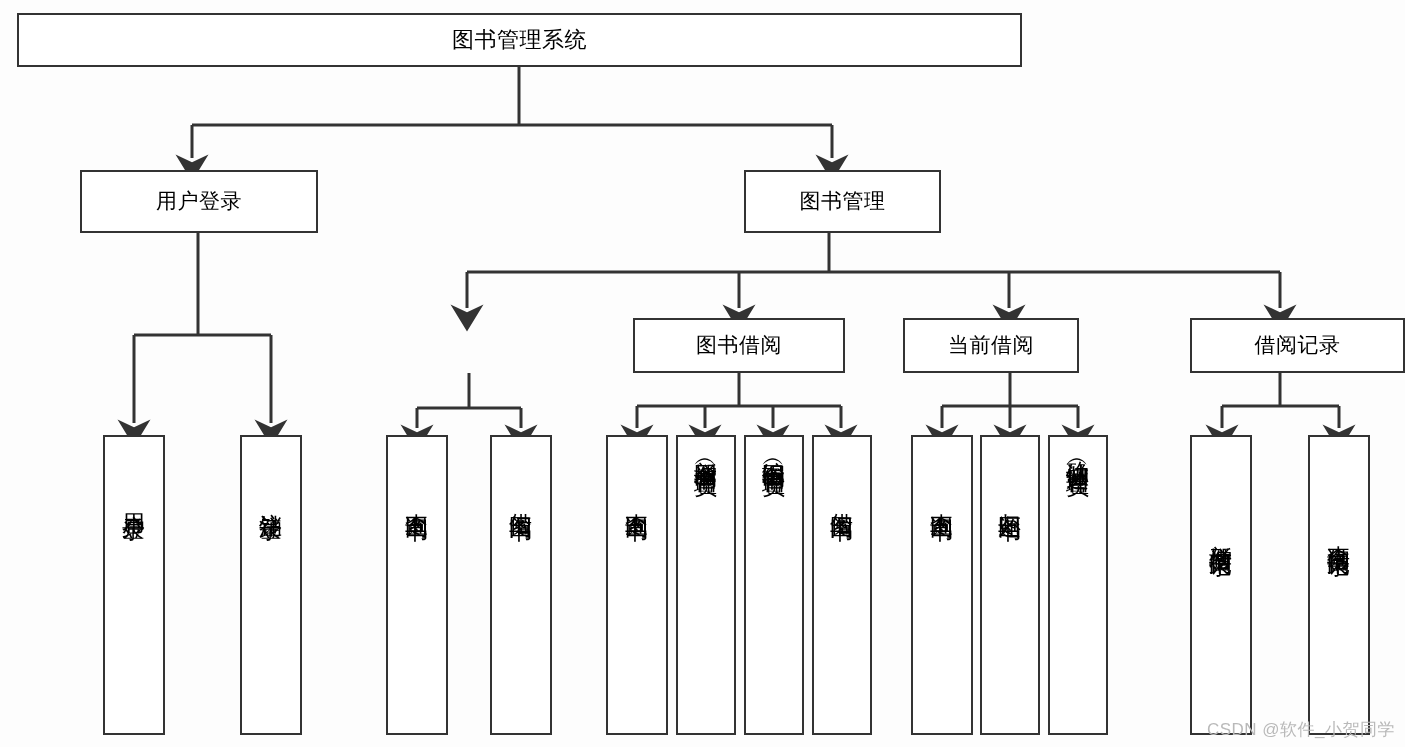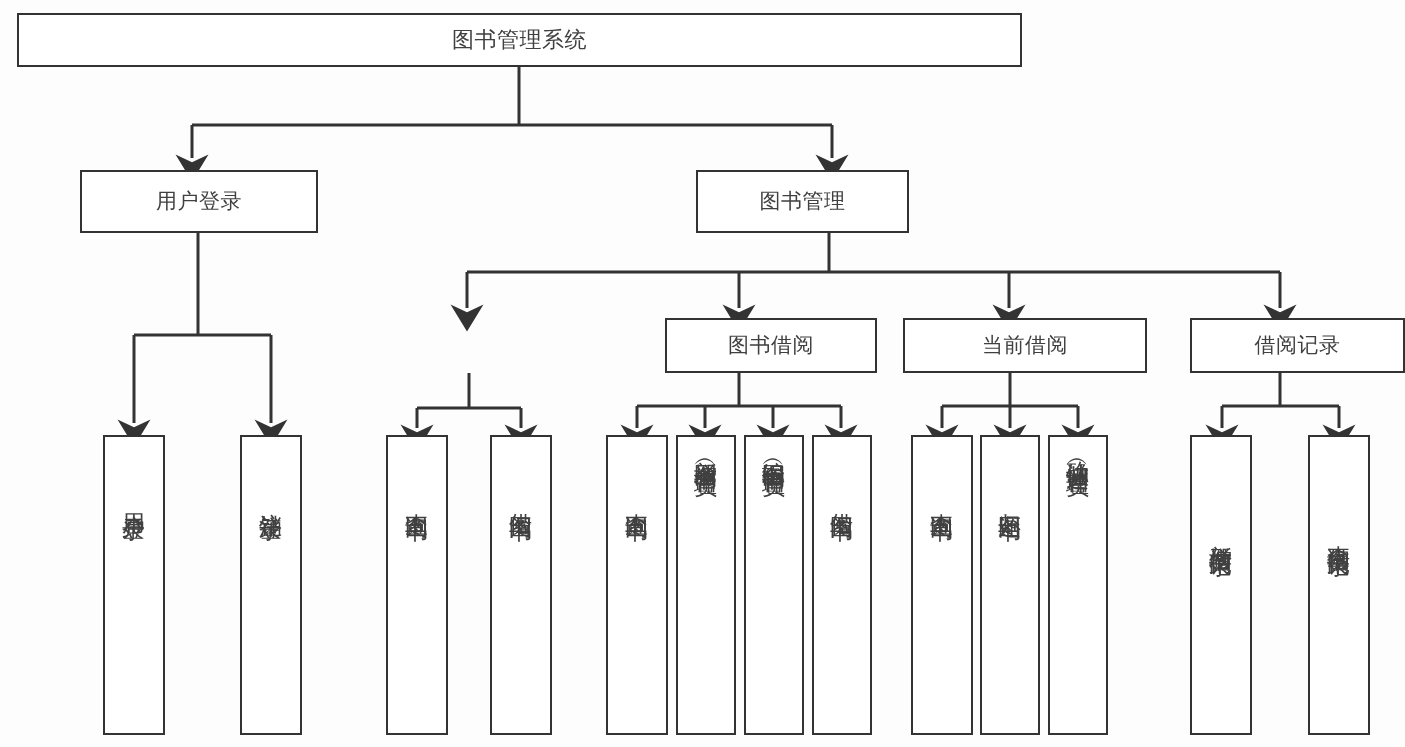--- a/index.html
+++ b/index.html
@@ -27,21 +27,21 @@
     pointer-events: none;
   }
   .node {
     position: absolute;
     box-sizing: border-box;
     background: #ffffff;
     border: 2px solid #333333;
     display: flex;
     align-items: center;
     justify-content: center;
-    color: #404040;
+    color: #000000;
     z-index: 2;
   }
   .node .label {
     display: block;
     text-align: center;
     line-height: 1.18;
     letter-spacing: 0.5px;
   }
   
   .node.horiz .label {
@@ -138,28 +138,28 @@
     </g>
   </svg>
 
   <div class="node horiz root" style="left:17px; top:13px; width:1005px; height:54px;">
     <span class="label">图书管理系统</span>
   </div>
 
   <div class="node horiz" style="left:80px; top:170px; width:238px; height:63px;">
     <span class="label">用户登录</span>
   </div>
-  <div class="node horiz" style="left:696px; top:170px; width:213px; height:63px;">
+  <div class="node horiz" style="left:744px; top:170px; width:197px; height:63px;">
     <span class="label">图书管理</span>
   </div>
 
-  <div class="node horiz" style="left:633px; top:318px; width:212px; height:55px;margin-left:32px;">
+  <div class="node horiz" style="left:633px; top:318px; width:212px; height:55px;">
     <span class="label">图书借阅</span>
   </div>
-  <div class="node horiz" style="left:903px; top:318px; width:244px; height:55px;">
+  <div class="node horiz" style="left:903px; top:318px; width:176px; height:55px;">
     <span class="label">当前借阅</span>
   </div>
   <div class="node horiz" style="left:1172px; top:318px; width:215px; height:55px;margin-left:18px;">
     <span class="label">借阅记录</span>
   </div>
 
   <div class="node vert mid" style="left:103px; top:435px; width:62px; height:300px;">
     <span class="label">用户登录</span>
   </div>
   <div class="node vert mid" style="left:240px; top:435px; width:62px; height:300px;">
@@ -196,14 +196,15 @@
     <span class="label">确认归还（管理员）</span>
   </div>
 
   <div class="node vert low" style="left:1190px; top:435px; width:62px; height:300px;">
     <span class="label">新增借阅记录</span>
   </div>
   <div class="node vert low" style="left:1308px; top:435px; width:62px; height:300px;">
     <span class="label">查询借阅记录</span>
   </div>
 
+  <div class="watermark">CSDN @软件_小贺同学</div>
 
 </div>
 
 </body></html>

